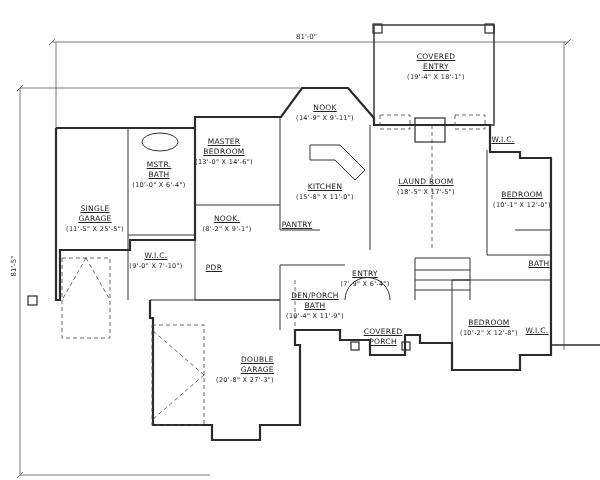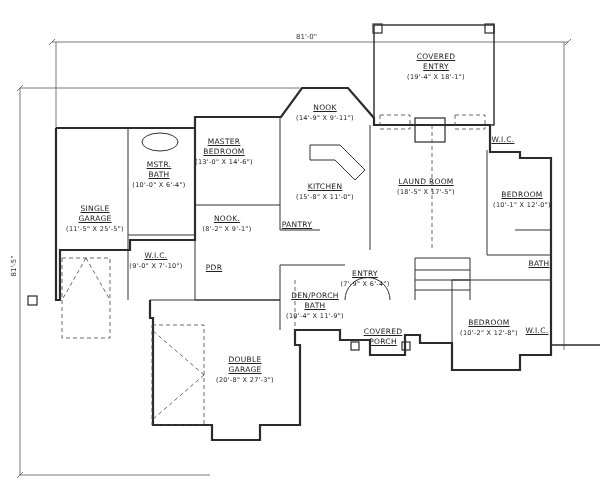--- a/index.html
+++ b/index.html
@@ -172,18 +172,18 @@
       <span class="nm">COVERED</span>
       <span class="nm">PORCH</span>
     </div>
     <div class="lbl" style="left: 489px; top: 318px;">
       <span class="nm">BEDROOM</span>
       <span class="dm">(10'-2" X 12'-8")</span>
     </div>
     <div class="lbl" style="left: 537px; top: 326px;">
       <span class="nm">W.I.C.</span>
     </div>
-    <div class="lbl" style="left: 245px; top: 355px;">
+    <div class="lbl" style="left: 245px; top: 355px; text-align: right;">
       <span class="nm">DOUBLE</span>
       <span class="nm">GARAGE</span>
       <span class="dm">(20'-8" X 27'-3")</span>
     </div>
   </div>
 
 </body></html>

